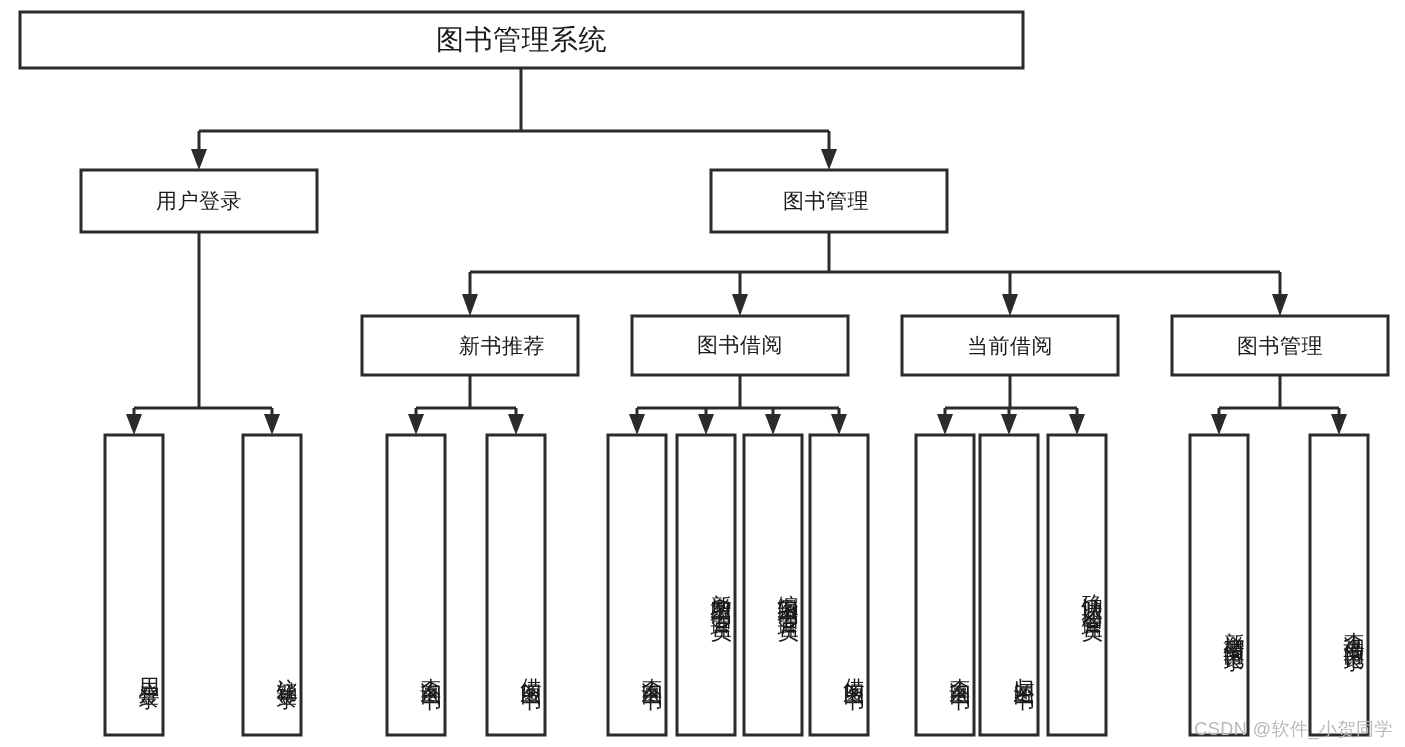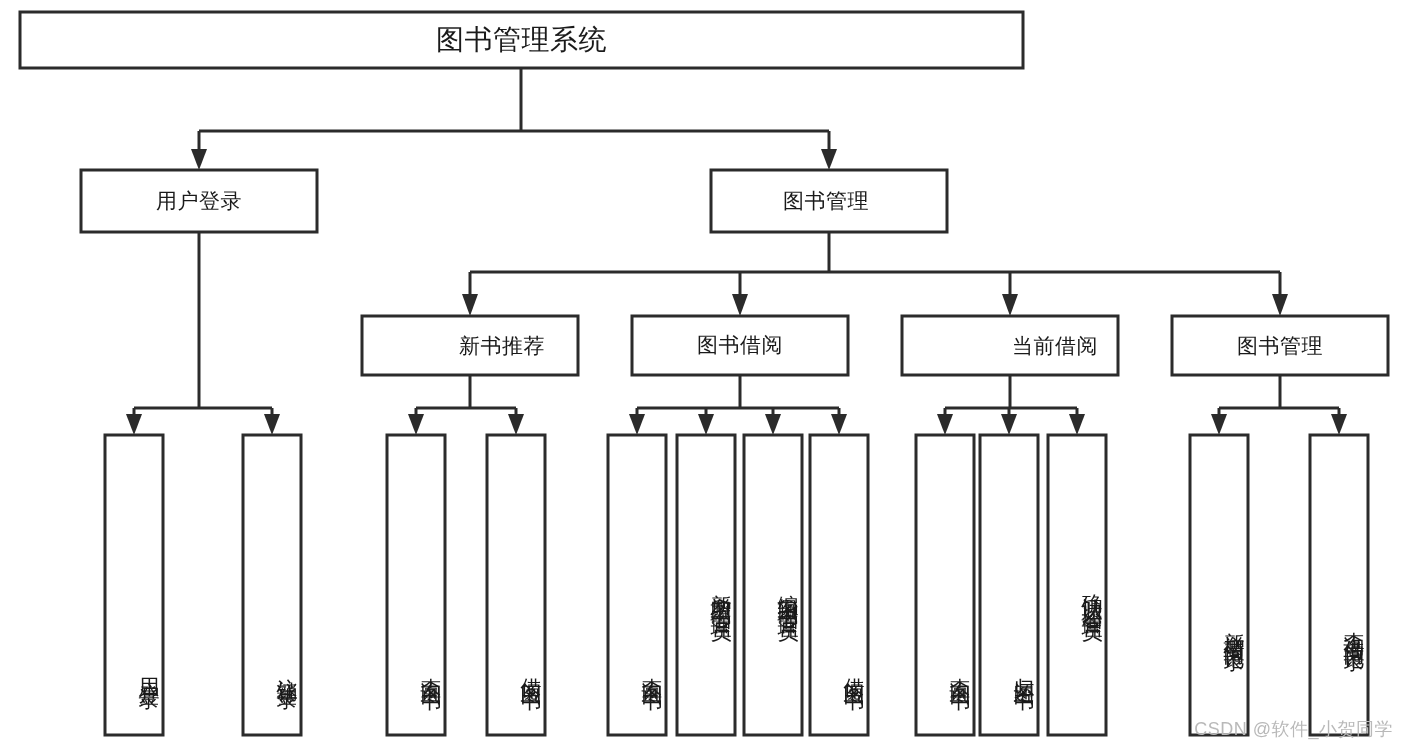--- a/index.html
+++ b/index.html
@@ -186,21 +186,21 @@
     </g>
   </svg>
 
   <div class="node-label-h title-label" style="left:20px; top:12px; width:1003px; height:56px;">图书管理系统</div>
 
   <div class="node-label-h" style="left:81px; top:170px; width:236px; height:62px;">用户登录</div>
   <div class="node-label-h" style="left:708px; top:170px; width:236px; height:62px;">图书管理</div>
 
   <div class="node-label-h" style="left:362px; top:316px; width:216px; height:59px;margin-left:32px;">新书推荐</div>
   <div class="node-label-h" style="left:632px; top:316px; width:216px; height:58px;">图书借阅</div>
-  <div class="node-label-h" style="left:902px; top:316px; width:216px; height:59px;padding-left:45px;">当前借阅</div>
+  <div class="node-label-h" style="left:902px; top:316px; width:216px; height:59px;">当前借阅</div>
   <div class="node-label-h" style="left:1172px; top:316px; width:216px; height:59px;">图书管理</div>
 
   <div class="node-label-v" style="left:105px; top:435px; width:58px; height:300px; padding-top:84px;">用户登录</div>
   <div class="node-label-v" style="left:243px; top:435px; width:58px; height:300px; padding-top:84px;">注销登录</div>
   <div class="node-label-v" style="left:387px; top:435px; width:58px; height:300px; padding-top:84px;">查询图书</div>
   <div class="node-label-v" style="left:487px; top:435px; width:58px; height:300px; padding-top:84px;">借阅图书</div>
   <div class="node-label-v" style="left:608px; top:435px; width:58px; height:300px; padding-top:84px;">查询图书</div>
   <div class="node-label-v" style="left:677px; top:435px; width:58px; height:300px; padding-top:10px;">新增图书（管理员）</div>
   <div class="node-label-v" style="left:744px; top:435px; width:58px; height:300px; padding-top:10px;">编辑图书（管理员）</div>
   <div class="node-label-v" style="left:810px; top:435px; width:58px; height:300px; padding-top:84px;">借阅图书</div>

